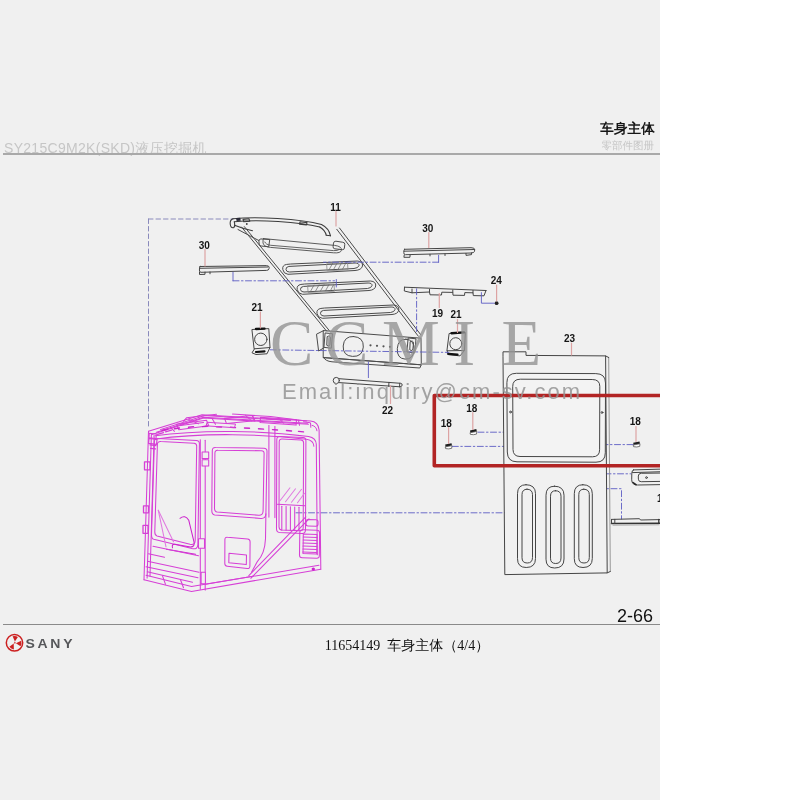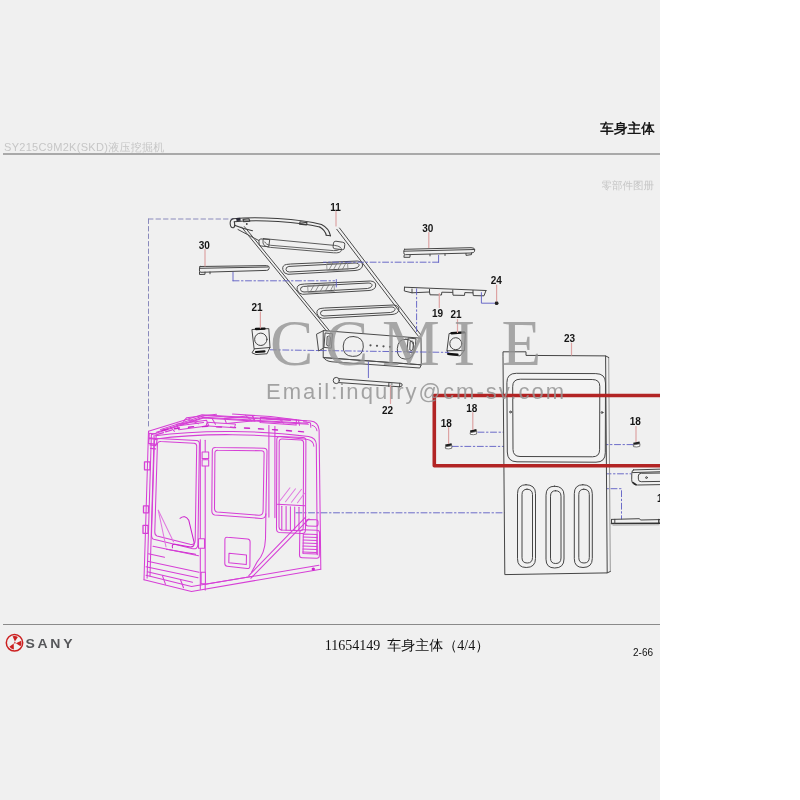--- a/index.html
+++ b/index.html
@@ -6,23 +6,23 @@
 #page{position:relative;width:660px;height:800px;background:#f0f0f0;overflow:hidden;font-family:"Liberation Sans",sans-serif;}
 .abs{position:absolute;}
 svg text{font-family:"Liberation Sans",sans-serif;}
 </style>
 </head>
 <body>
 <div id="page">
 
 <div class="abs" style="right:5px;top:120px;font-size:13.5px;font-weight:bold;color:#161616;letter-spacing:0.2px;">车身主体</div>
 
-<div class="abs" style="left:4px;top:140px;font-size:11px;color:#c6c6c6;letter-spacing:0.3px;">SY215C9M2K(SKD)液压挖掘机</div>
-
-<div class="abs" style="right:6px;top:139px;font-size:10.5px;color:#c6c6c6;margin-top:40px;">零部件图册</div>
+<div class="abs" style="left:4px;top:140px;font-size:14px;color:#c6c6c6;letter-spacing:0.3px;">SY215C9M2K(SKD)液压挖掘机</div>
+
+<div class="abs" style="right:6px;top:139px;font-size:10.5px;color:#c6c6c6;">零部件图册</div>
 
 <div class="abs" style="left:3px;top:153.4px;width:794px;height:1.6px;background:#a9a9a9;"></div>
 
 <svg class="abs" style="left:0;top:0;" width="800" height="800" viewBox="0 0 800 800">
 <g fill="none" stroke-linecap="round" stroke-linejoin="round">
 
 <g stroke="#8a8abc" stroke-width="1" stroke-dasharray="4.5,3">
   <path d="M148.5,219 H233"></path>
   <path d="M148.5,219 V429"></path>
 </g>
@@ -403,33 +403,33 @@
 </svg>
 
 <div style="position:absolute;top:306px;left:0;font-family:'Liberation Serif',serif;font-size:65px;color:rgba(148,148,148,0.8);">
 <span class="abs" style="left:270px;">C</span>
       <span class="abs" style="left:325px;">C</span>
       <span class="abs" style="left:382px;">M</span>
       <span class="abs" style="left:453.5px;">I</span>
       <span class="abs" style="left:501.5px;">E</span>
 </div>
 
-<div class="abs" style="left:266px;top:379px;font-size:22px;letter-spacing:2.05px;color:rgba(148,148,148,0.85);">Email:inquiry@cm-sv.com</div>
+<div class="abs" style="left:282px;top:379px;font-size:22px;letter-spacing:2.05px;color:rgba(148,148,148,0.85);">Email:inquiry@cm-sv.com</div>
 
 <div class="abs" style="left:3px;top:623.6px;width:793px;height:1.8px;background:#8a8a8a;"></div>
 
 <svg class="abs" style="left:4px;top:632px;" width="22" height="22" viewBox="0 0 22 22">
   <circle cx="10.5" cy="10.8" r="8.2" stroke="#cc2020" stroke-width="1.5" fill="none"></circle>
   <g fill="#cc2020">
     <path d="M10.9,9.6 L8.6,4.2 Q11.4,3.3 13.9,4.9 Z"></path>
     <path d="M11.9,11.2 L17.2,8.7 Q18,11.5 16.5,14.2 Z"></path>
     <path d="M9.7,11.6 L9.9,17.5 Q7,17 5.4,14.7 Z"></path>
     <path d="M10.9,9.6 L11.9,11.2 L9.7,11.6 Z"></path>
   </g>
 </svg>
 
 <div class="abs" style="left:25.5px;top:635.5px;font-size:14px;font-weight:bold;color:#56575a;letter-spacing:2.7px;transform:scaleY(0.93);transform-origin:left top;">SANY</div>
 
 <div class="abs" style="left:7px;top:636.5px;width:800px;text-align:center;font-family:'Liberation Serif',serif;font-size:14px;color:#111;">11654149&nbsp; 车身主体（4/4）</div>
 
-<div class="abs" style="right:7px;top:647px;font-size:10px;color:#111;">2-66</div>
+<div class="abs" style="right:7px;top:606px;font-size:18px;color:#111;">2-66</div>
 
 </div>
 
 </body></html>

